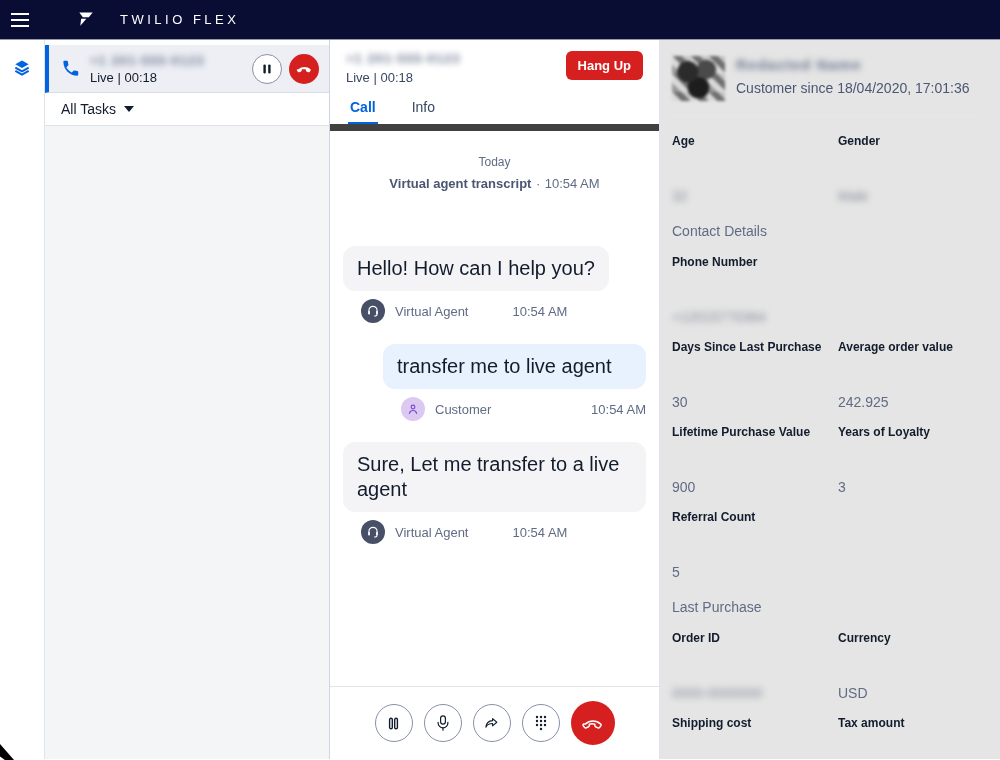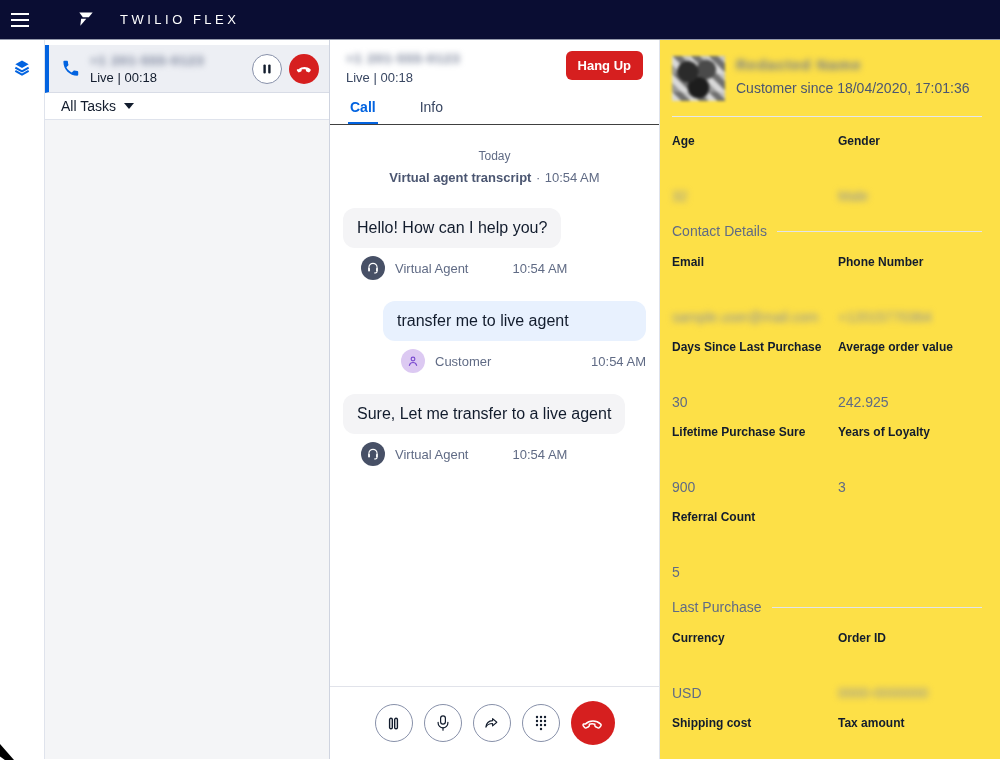--- a/index.html
+++ b/index.html
@@ -26,65 +26,65 @@
   .active-task { height:48px; background:#edeff4; border-left:4px solid #0263e0;
     border-bottom:1px solid #d8dce6; display:flex; align-items:center; padding:0 10px 0 12px; cursor:pointer; }
   .task-text { display:flex; flex-direction:column; margin-left:10px; }
   .masked { filter:blur(3px); color:#6e7891; }
   .task-number { font-size:13px; font-weight:700; letter-spacing:1px; }
   .task-status { font-size:13px; color:#121c2d; margin-top:2px; }
   .task-actions { margin-left:auto; display:flex; gap:7px; }
   .tbtn { width:30px; height:30px; border-radius:50%; display:flex; align-items:center;
     justify-content:center; cursor:pointer; border:1px solid #8891aa; background:#fff; }
   .tbtn.red { background:#d61f1f; border:none; }
-  .filter-row { height:27px; background:#fff; border-bottom:1px solid #dfe3ec; display:flex;
+  .filter-row { height:33px; background:#fff; border-bottom:1px solid #dfe3ec; display:flex;
     align-items:center; padding-left:16px; gap:8px; cursor:pointer; }
   .filter-label { font-size:14px; color:#121c2d; }
   .task-list { flex:1; background:#f4f5f7; }
 
   
   .call-panel { width:330px; border-right:1px solid #dfe3ec; display:flex; flex-direction:column; background:#fff; }
   .call-header { display:flex; align-items:flex-start; padding:11px 16px 4px 16px; }
   .ch-number { font-size:13px; font-weight:700; letter-spacing:1px; }
   .ch-status { font-size:13px; color:#394762; margin-top:4px; }
   .hangup-btn { margin-left:auto; background:#d61f1f; color:#fff; font-weight:700; font-size:13px;
     border:none; border-radius:6px; padding:7px 12px; cursor:pointer; font-family:inherit; }
-  .tabs { display:flex; gap:40px; padding:0 18px; border-bottom:1px solid #404040; }
+  .tabs { display:flex; gap:32px; padding:0 18px; border-bottom:7px solid #404040; }
   .tab { padding:10px 2px 7px 2px; font-size:14px; cursor:pointer; border-bottom:2px solid transparent; color:#394762; font-weight:500; }
   .tab.active { color:#0263e0; font-weight:700; border-bottom-color:#0263e0; }
 
   .transcript { flex:1; padding:14px 13px 0 13px; overflow:hidden; }
-  .date-group { text-align:center; margin-top:10px; margin-bottom:22px; }
+  .date-group { text-align:center; margin-top:10px; margin-bottom:54px; }
   .date-label { font-size:12px; color:#606b85; margin-bottom:5px; }
   .t-title { font-size:13px; font-weight:700; color:#4b5671; }
   .t-sep, .t-time { font-size:13px; color:#606b85; font-weight:400; }
 
   .msg-group { margin-bottom:21px; }
-  .bubble { display:inline-block; padding:10px 14px; border-radius:12px; font-size:16px;
+  .bubble { display:inline-block; padding:10px 14px; border-radius:12px; font-size:20px;
     color:#121c2d; line-height:1.25; }
   .bubble.agent { background:#f4f4f6; }
   .msg-group.customer { margin-left:40px; }
   .msg-group.customer .bubble { display:block; background:#e8f1fe; }
   .meta { display:flex; align-items:center; margin-top:8px;padding-left:18px; }
   .avatar { width:24px; height:24px; border-radius:50%; display:flex; align-items:center;
     justify-content:center; flex:none; }
   .avatar.agent { background:#475066; }
   .avatar.cust { background:#dcc9f2; }
   .meta-name { font-size:13px; color:#606b85; margin-left:10px; }
   .meta-time { font-size:13px; color:#606b85; margin-left:44px; }
   .msg-group.customer .meta-time { margin-left:auto; }
 
   .controls { border-top:1px solid #e1e3ea; height:73px; display:flex; align-items:center;
     justify-content:center; gap:11px; }
   .ctl { width:38px; height:38px; border-radius:50%; border:1px solid #8891aa; background:#fff;
     display:flex; align-items:center; justify-content:center; cursor:pointer; }
   .ctl.danger { width:44px; height:44px; background:#d61f1f; border:none; }
 
   
-  .customer-panel { flex:1; padding:16px 18px 0 12px; background:#fde047; overflow:hidden; }
+  .customer-panel { flex:1; padding:16px 18px 0 12px; background:#e5e5e5; overflow:hidden; }
   .profile { display:flex; gap:11px; }
   .photo { width:53px; height:45px; flex:none;
     background:
       radial-gradient(circle at 30% 35%, #2b2b2b 22%, transparent 23%),
       radial-gradient(circle at 65% 30%, #4a4a4a 20%, transparent 21%),
       radial-gradient(circle at 50% 70%, #1d1d1d 26%, transparent 27%),
       linear-gradient(45deg, #9a9a9a 25%, #d9d9d9 25% 50%, #6f6f6f 50% 75%, #c4c4c4 75%);
     background-size:100% 100%,100% 100%,100% 100%,18px 18px;
     filter:blur(1.5px); }
   .p-name { font-size:15px; font-weight:700; letter-spacing:1px; }
@@ -303,67 +303,63 @@
         <div class="f-value"><span class="masked">Male</span></div>
       </div>
     </div>
 
     <div class="section-head">
       <span class="section-title">Contact Details</span>
       <span class="section-line"></span>
     </div>
     <div class="fields-grid">
       <div class="field">
-        <div class="f-label">Email</div>
-        <div class="f-value"><span class="masked">sample.user@mail.com</span></div>
-      </div>
-      <div class="field">
         <div class="f-label">Phone Number</div>
         <div class="f-value"><span class="masked">+12015770364</span></div>
       </div>
     </div>
 
     <div class="fields-grid">
       <div class="field">
         <div class="f-label">Days Since Last Purchase</div>
         <div class="f-value">30</div>
       </div>
       <div class="field">
         <div class="f-label">Average order value</div>
         <div class="f-value">242.925</div>
       </div>
       <div class="field">
-        <div class="f-label">Lifetime Purchase Sure</div>
+        <div class="f-label">Lifetime Purchase Value</div>
         <div class="f-value">900</div>
       </div>
       <div class="field">
         <div class="f-label">Years of Loyalty</div>
         <div class="f-value">3</div>
       </div>
       <div class="field">
         <div class="f-label">Referral Count</div>
         <div class="f-value">5</div>
       </div>
       <div class="field"></div>
     </div>
 
     <div class="section-head">
       <span class="section-title">Last Purchase</span>
       <span class="section-line"></span>
     </div>
     <div class="fields-grid">
       <div class="field">
+        <div class="f-label">Order ID</div>
+        <div class="f-value"><span class="masked">0000-0000000</span></div>
+      </div>
+      <div class="field">
         <div class="f-label">Currency</div>
         <div class="f-value">USD</div>
       </div>
       <div class="field">
-        <div class="f-label">Order ID</div>
-        <div class="f-value"><span class="masked">0000-0000000</span></div>
-      </div>
-      <div class="field">
         <div class="f-label">Shipping cost</div>
         <div class="f-value">6.5</div>
       </div>
       <div class="field">
         <div class="f-label">Tax amount</div>
         <div class="f-value">5</div>
       </div>
       <div class="field">
         <div class="f-label">Order Total</div>
         <div class="f-value">61.5</div>

